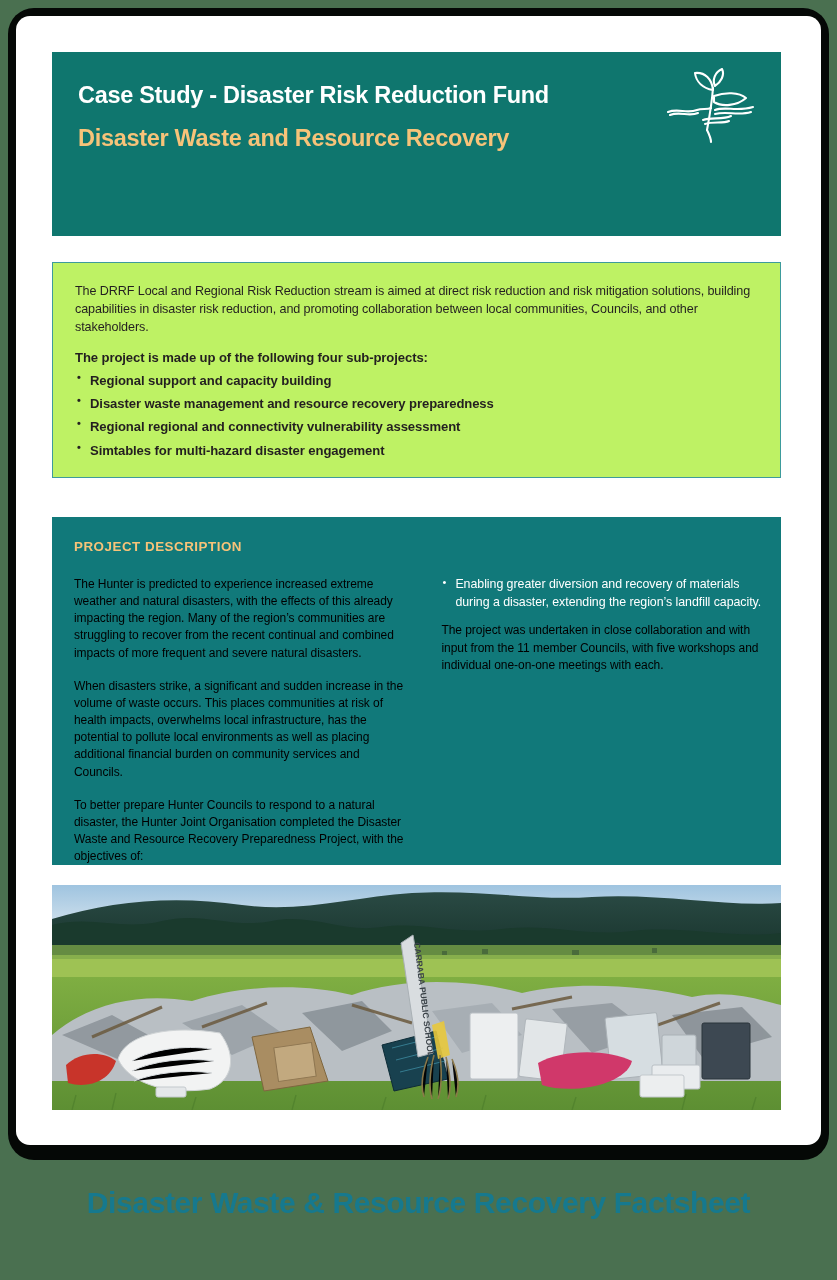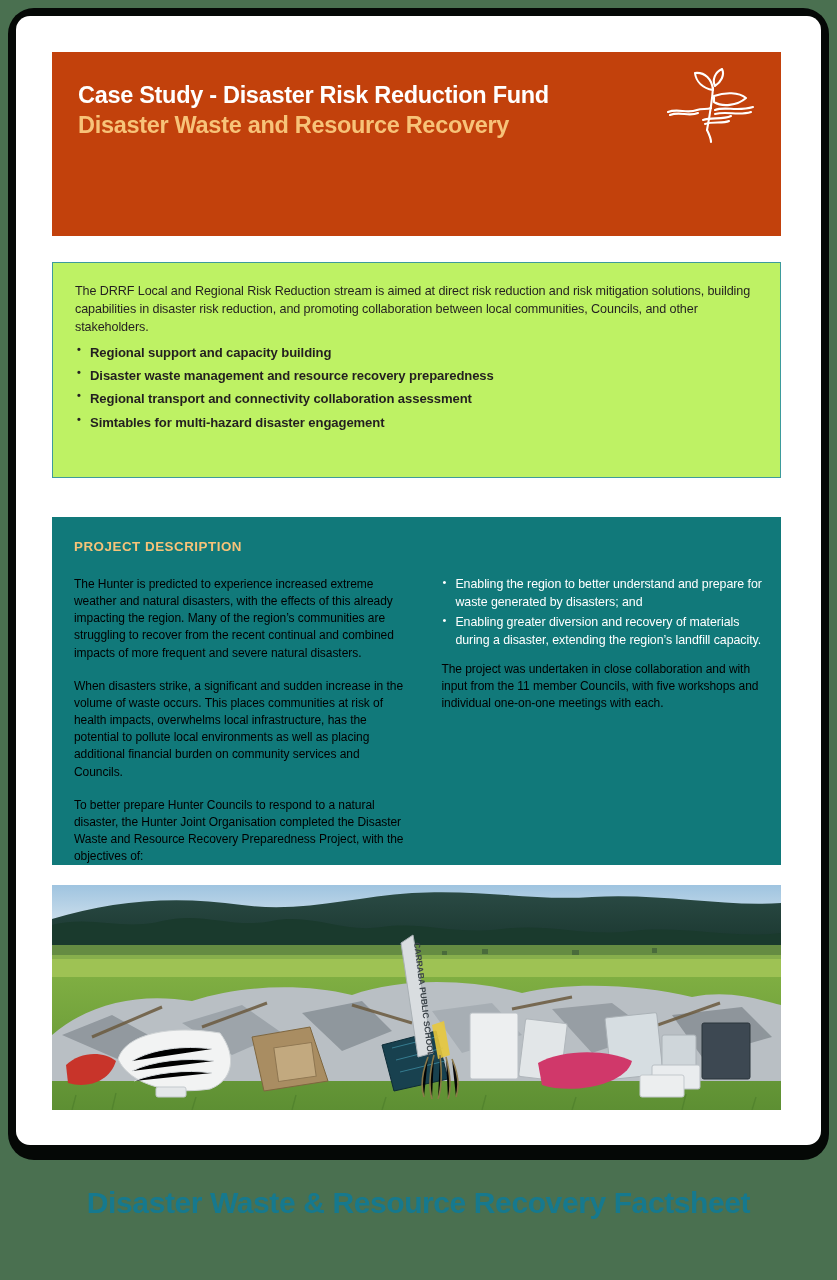--- a/index.html
+++ b/index.html
@@ -35,37 +35,37 @@
     overflow: hidden;
   }
 
   
   .header-banner {
     position: absolute;
     left: 36px;
     top: 36px;
     width: 729px;
     height: 184px;
-    background: #c2410c;
+    background: #0f766e;
     padding: 30px 28px 0 26px;
   }
   .header-title {
     color: #ffffff;
     font-size: 23.5px;
     font-weight: bold;
     letter-spacing: -0.3px;
     line-height: 1.18;
   }
   .header-subtitle {
     color: #f7c379;
     font-size: 23.5px;
     font-weight: bold;
     letter-spacing: -0.3px;
     line-height: 1.2;
-    margin-top: 1px;
+    margin-top: 14px;
   }
   .header-lede {
     color: #ffffff;
     font-size: 13.6px;
     font-weight: bold;
     line-height: 1.42;
     margin-top: 23px;
     max-width: 668px;
     letter-spacing: -0.15px;
   }
@@ -233,43 +233,43 @@
         <path d="M38 56 C46 53 56 56 62 53"></path>
         <path d="M40 62 C42 66 44 70 44 74"></path>
       </svg>
     </div>
   </div>
 
   <div class="intro-box">
     <p class="body-text">The DRRF Local and Regional Risk Reduction stream is aimed at direct risk reduction and risk mitigation solutions, building capabilities in disaster risk reduction, and promoting collaboration between local communities, Councils, and other stakeholders.</p>
 
 
+    <div class="strong-line">The project is made up of the following four sub-projects:</div>
 
     <ul class="sub-list">
       <li>Regional support and capacity building</li>
       <li>Disaster waste management and resource recovery preparedness</li>
-      <li>Regional transport and connectivity collaboration assessment</li>
+      <li>Regional regional and connectivity vulnerability assessment</li>
       <li>Simtables for multi-hazard disaster engagement</li>
     </ul>
   </div>
 
   <div class="desc-box">
     <div class="desc-heading">PROJECT DESCRIPTION</div>
 
     <div class="desc-cols">
 
       <div class="desc-col-left">
         <p class="desc-p">The Hunter is predicted to experience increased extreme weather and natural disasters, with the effects of this already impacting the region. Many of the region’s communities are struggling to recover from the recent continual and combined impacts of more frequent and severe natural disasters.</p>
         <p class="desc-p"> When disasters strike, a significant and sudden increase in the volume of waste occurs. This places communities at risk of health impacts, overwhelms local infrastructure, has the potential to pollute local environments as well as placing additional financial burden on community services and Councils.</p>
         <p class="desc-p">To better prepare Hunter Councils to respond to a natural disaster, the Hunter Joint Organisation completed the Disaster Waste and Resource Recovery Preparedness Project, with the objectives of:</p>
       </div>
 
       <div class="desc-col-right">
         <ul class="obj-list">
-          <li>Enabling the region to better understand and prepare for waste generated by disasters; and</li>
           <li>Enabling greater diversion and recovery of materials during a disaster, extending the region’s landfill capacity.</li>
         </ul>
         <p class="desc-p">The project was undertaken in close collaboration and with input from the 11 member Councils, with five workshops and individual one-on-one meetings with each.</p>
       </div>
 
     </div>
   </div>
 
   <div class="photo-frame" title="Large pile of flood-damaged household waste — mattresses, lounges, whitegoods and furniture — heaped in a green paddock with forested hills behind, a leaning sign reading CARRABA PUBLIC SCHOOL in the middle">
     <svg class="photo-svg" viewBox="0 0 729 225" preserveAspectRatio="none">

